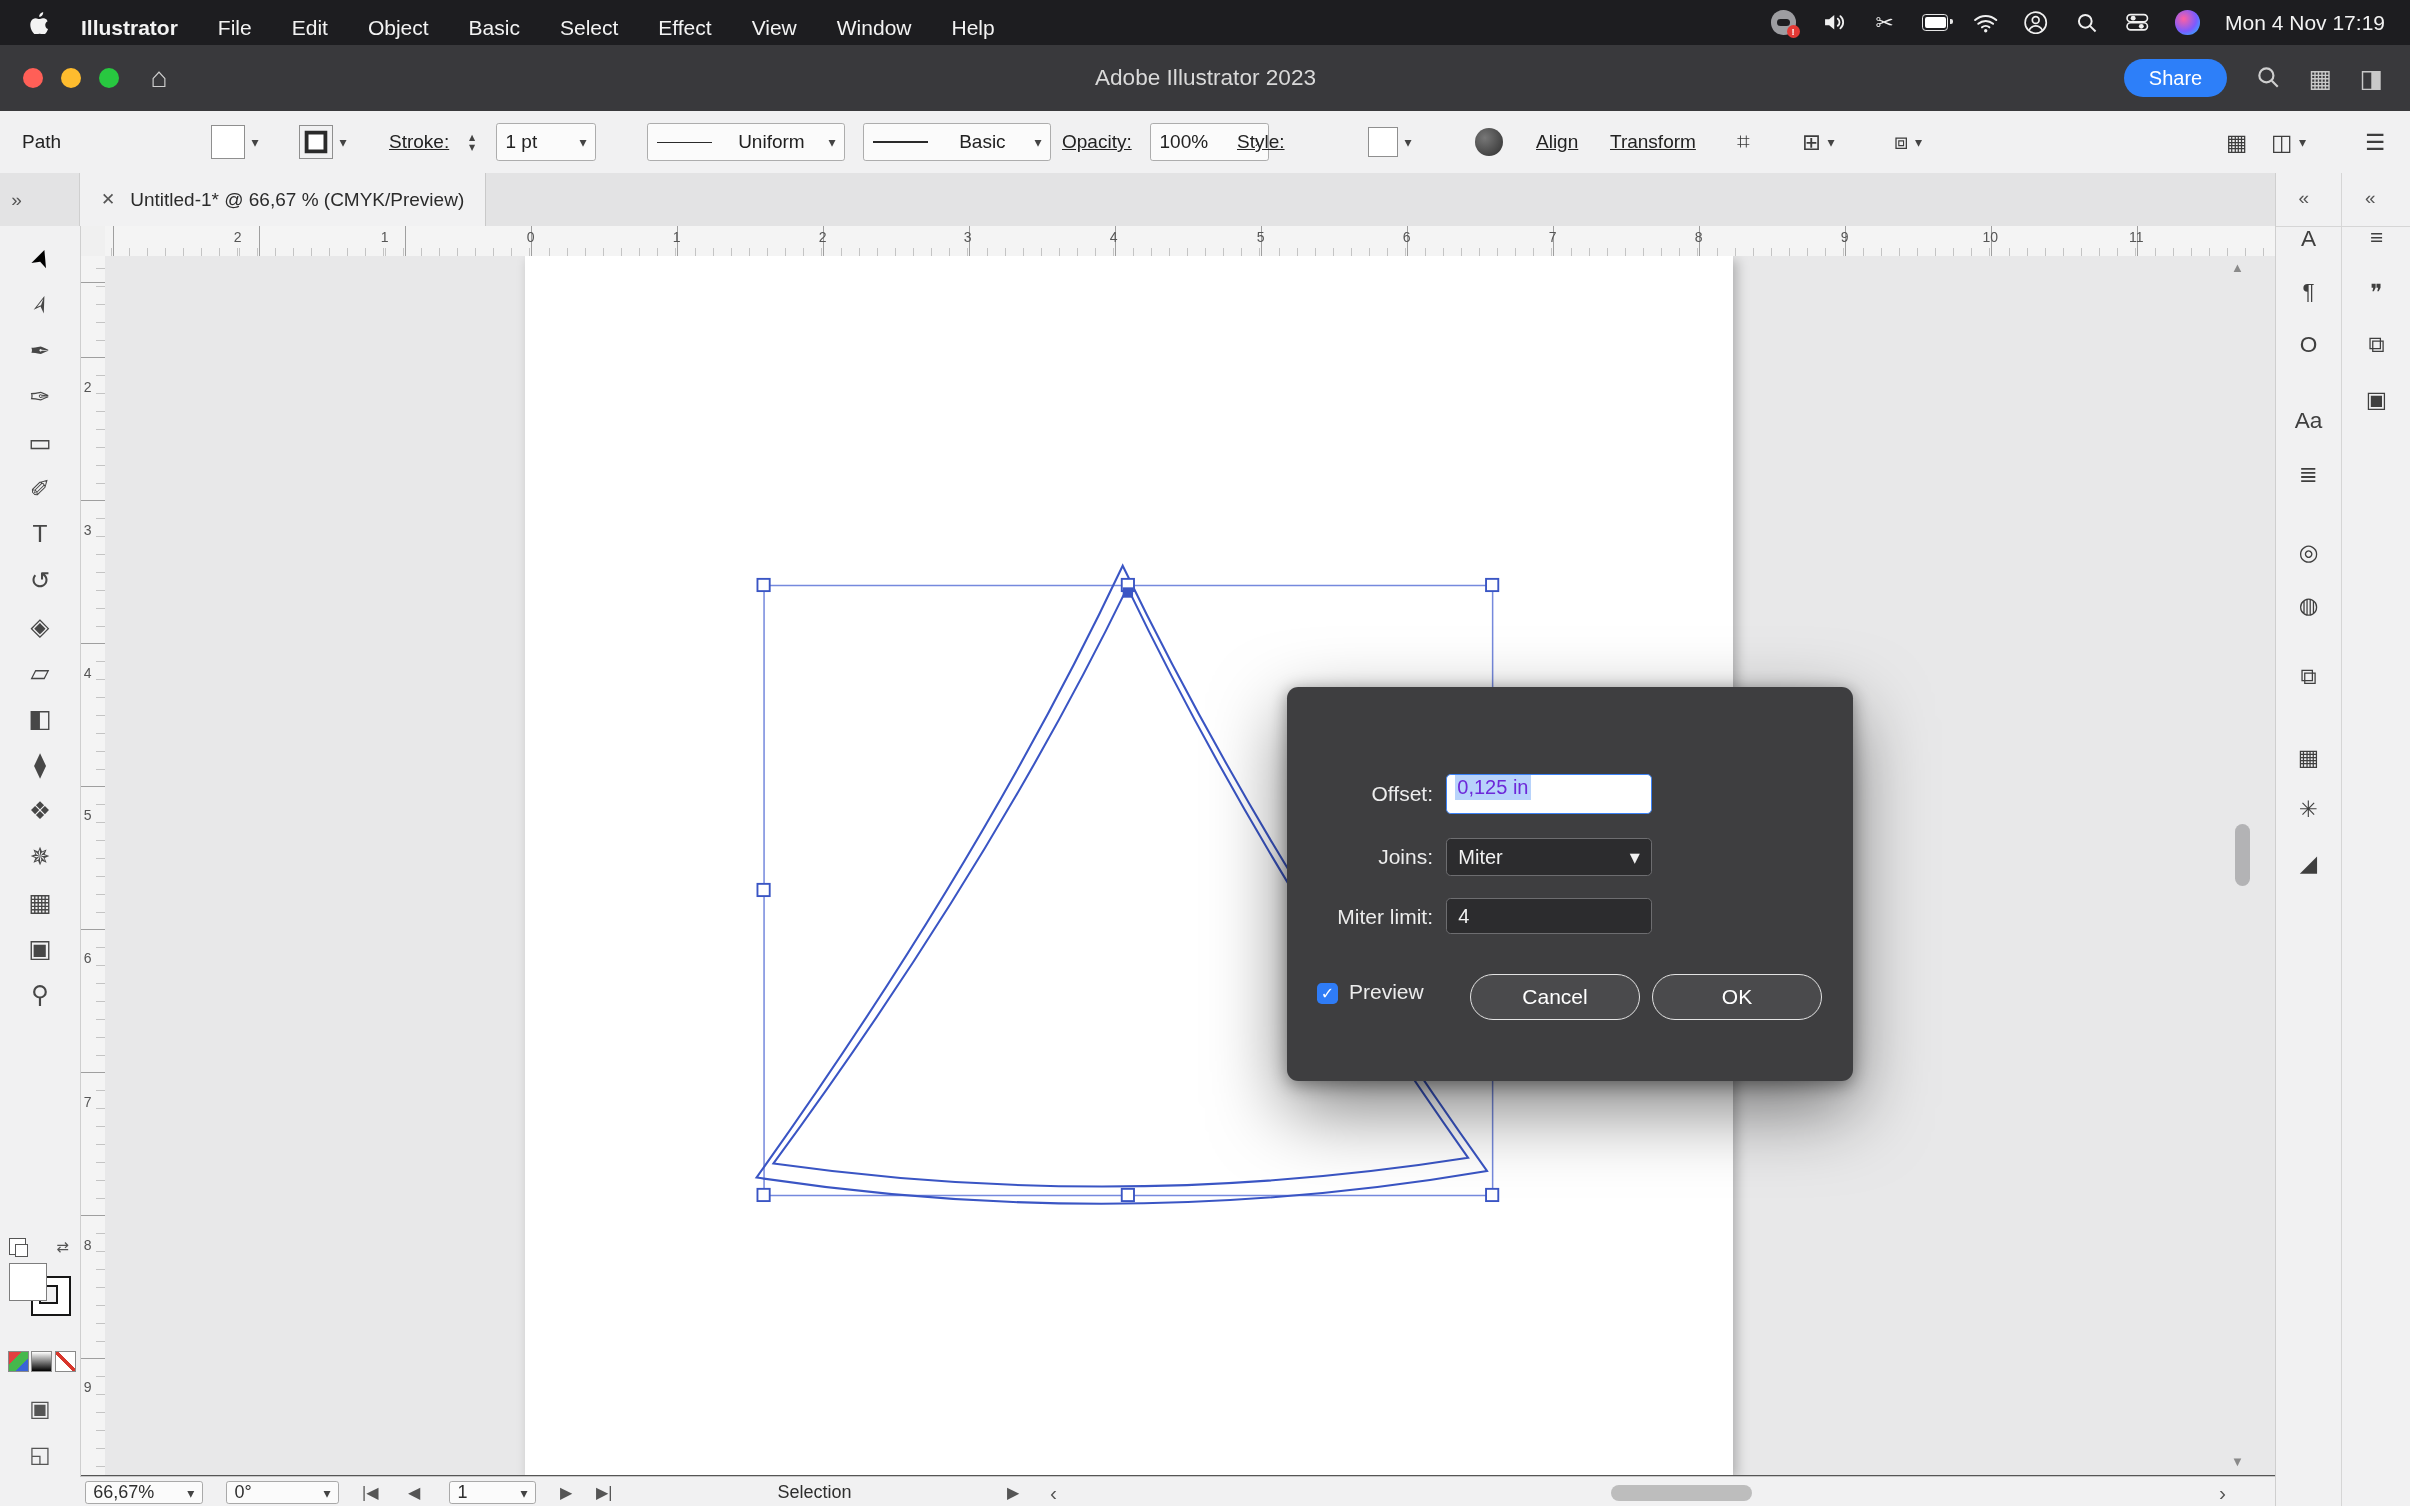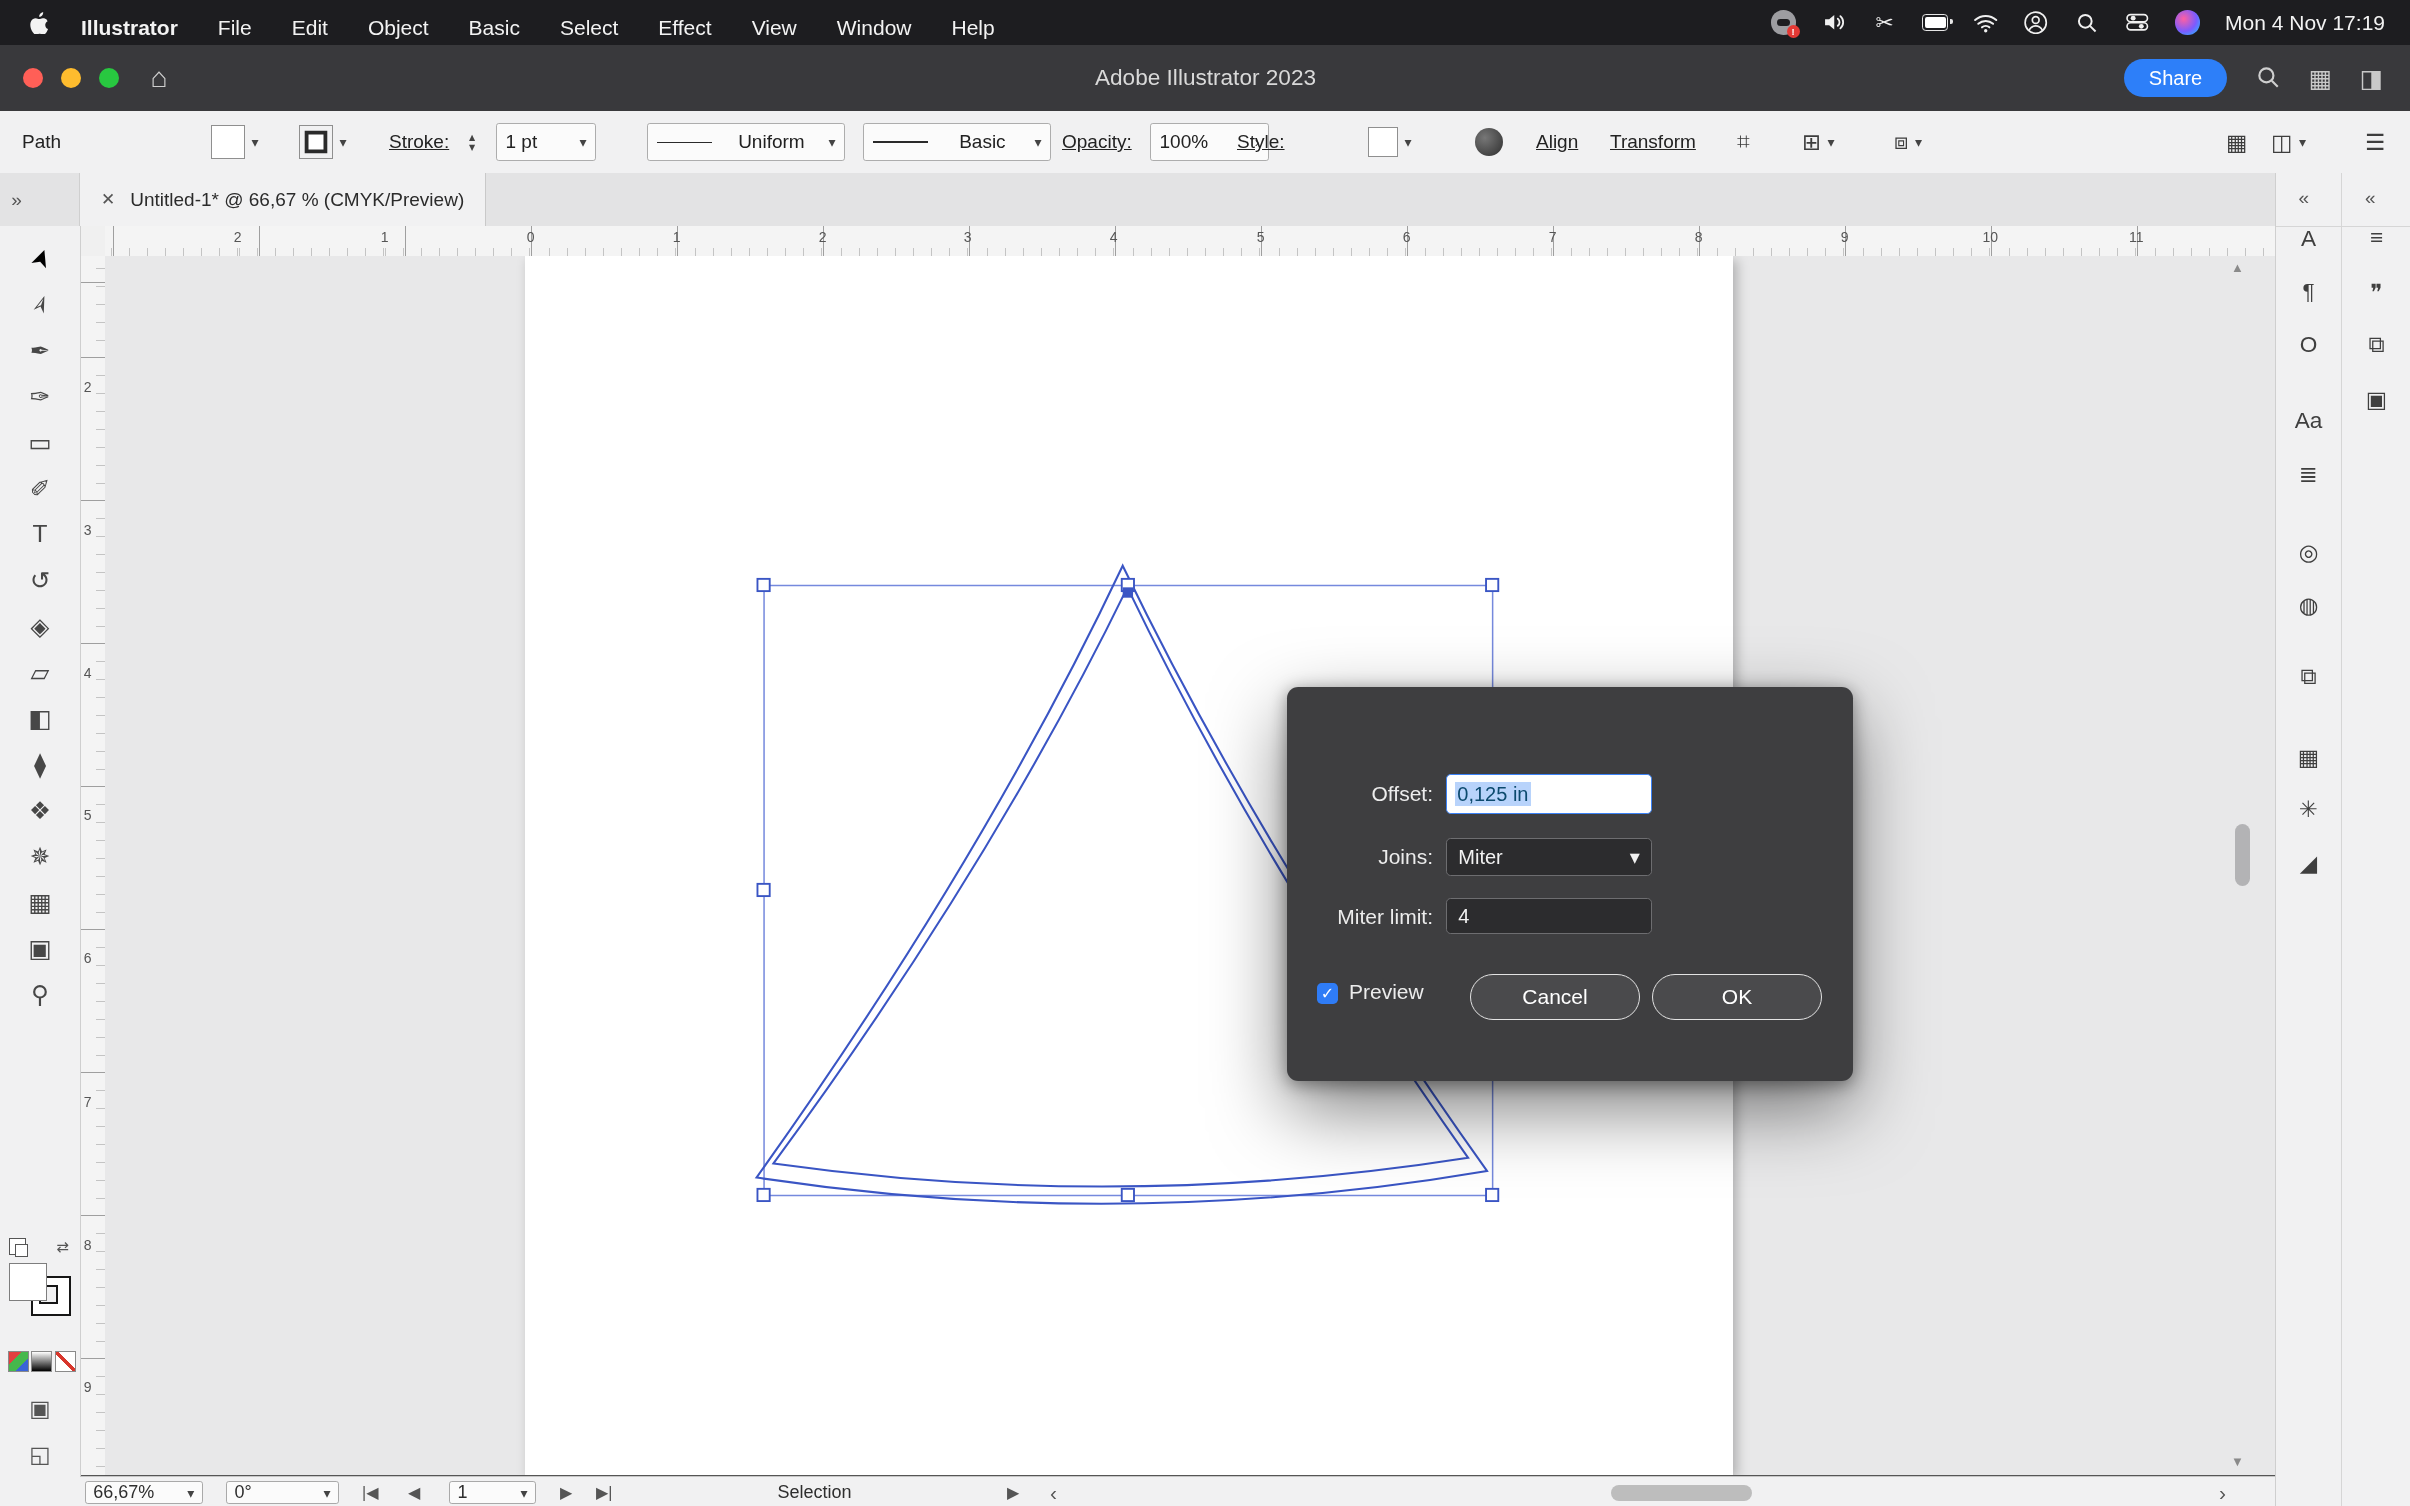--- a/index.html
+++ b/index.html
@@ -112,21 +112,21 @@
   .vthumb{position:absolute;left:2130px;top:568px;width:15px;height:62px;border-radius:7.5px;background:#b3b3b5;}
   .scroll-arrow{position:absolute;left:2126px;font-size:13px;color:#8a8a8a;}
 
   
   .dialog{position:absolute;left:1287px;top:687px;width:566px;height:394px;background:#3e3e40;
     border-radius:11.3px;box-shadow:0 28px 75px rgba(0,0,0,.5), 0 3.8px 17px rgba(0,0,0,.4);color:#ececec;}
   .dlg-header{height:47px;border-radius:11.3px 11.3px 0 0;background:linear-gradient(#dcdcdd,#c8c8ca);
     color:#161616;font-weight:700;font-size:21.7px;display:flex;align-items:center;justify-content:center;}
   .dlg-label{position:absolute;left:0;width:146px;text-align:right;font-size:21px;color:#ececec;}
   .dlg-field{position:absolute;left:159px;width:206px;box-sizing:border-box;border-radius:4.7px;font-size:20px;}
-  .field-light{background:#fff;border:1.9px solid #3b82f7;color:#0c4a6e;height:40px;display:flex;align-items:center;padding:0 7.5px;}
+  .field-light{background:#fff;border:1.9px solid #3b82f7;color:#6d28d9;height:40px;display:flex;align-items:flex-start;padding:0 7.5px;}
   .sel-text{background:#b8d3fb;padding:0.9px 2.8px;}
   .field-dark{background:#2c2c2e;border:0.9px solid #6d6d70;color:#f2f2f2;height:38px;display:flex;
     align-items:center;padding:0 11.3px;justify-content:space-between;}
   .dlg-check{position:absolute;left:30px;top:296px;width:21px;height:21px;border-radius:4.7px;background:#2f7cf6;
     color:#fff;font-size:16px;line-height:21px;text-align:center;}
   .dlg-chklabel{position:absolute;left:62px;top:293px;font-size:21px;}
   .dlg-btn{position:absolute;top:287px;height:46px;border-radius:23.5px;background:#4a4a4c;
     border:1.9px solid #e3e3e3;color:#fff;font-size:21px;cursor:pointer;}
 
   

